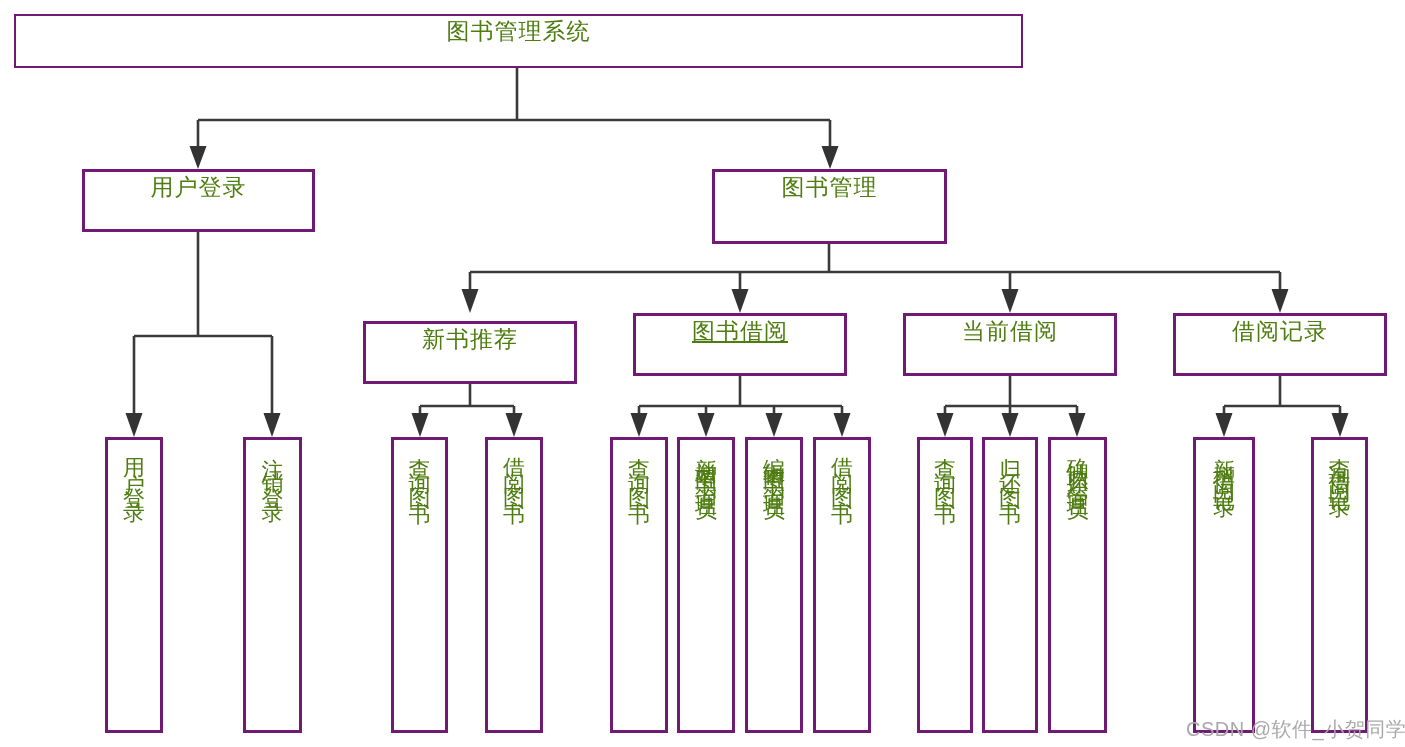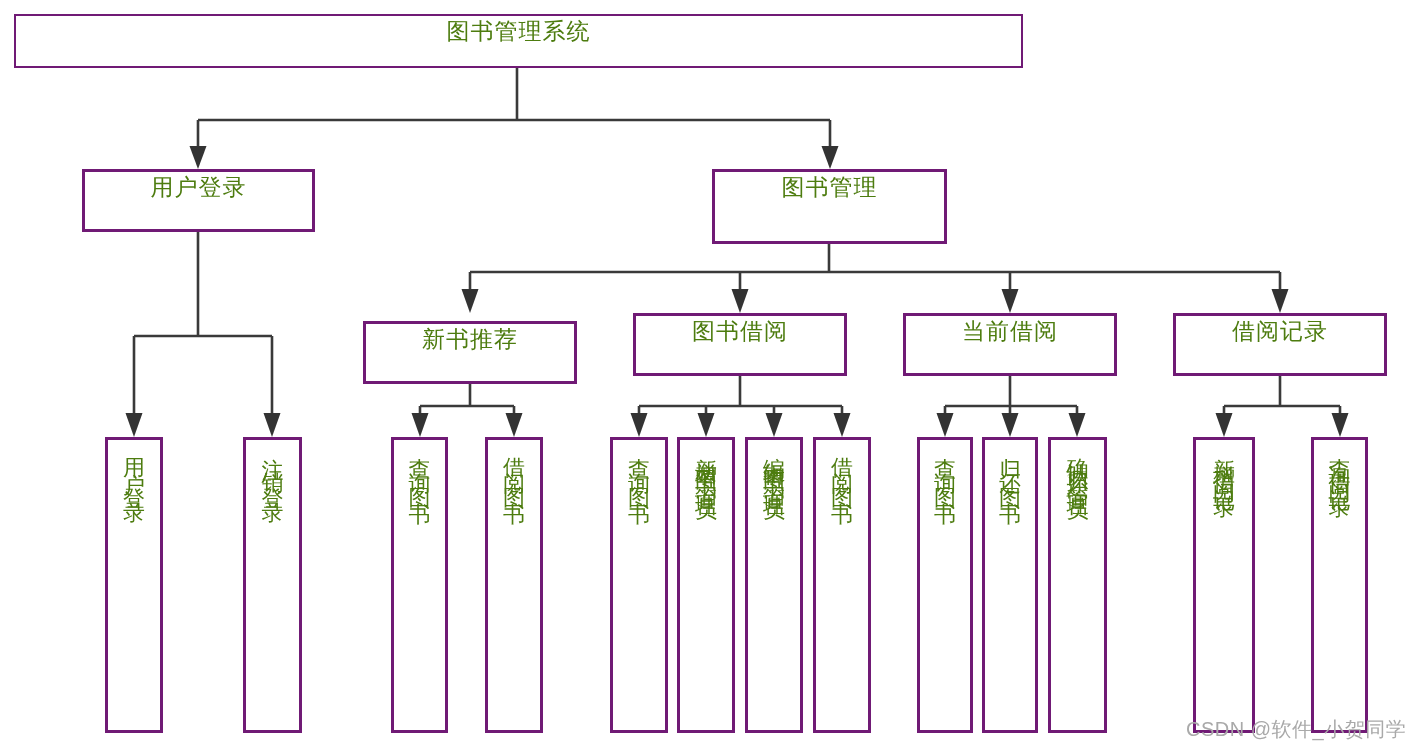--- a/index.html
+++ b/index.html
@@ -96,21 +96,21 @@
   <div class="box" style="left:82px;top:169px;width:233px;height:63px;">
     <span>用户登录</span>
   </div>
   <div class="box" style="left:712px;top:169px;width:235px;height:75px;">
     <span>图书管理</span>
   </div>
 
   <div class="box" style="left:363px;top:313px;width:214px;height:63px;margin-top:8px;">
     <span>新书推荐</span>
   </div>
-  <div class="box" style="left:633px;top:313px;width:214px;height:63px;">
+  <div class="box" style="left:633px;top:313px;width:214px;height:63px;text-decoration:underline;">
     <span>图书借阅</span>
   </div>
   <div class="box" style="left:903px;top:313px;width:214px;height:63px;">
     <span>当前借阅</span>
   </div>
   <div class="box" style="left:1173px;top:313px;width:214px;height:63px;">
     <span>借阅记录</span>
   </div>
 
   <div class="box leaf" style="left:105px;top:437px;width:58px;height:296px;">

